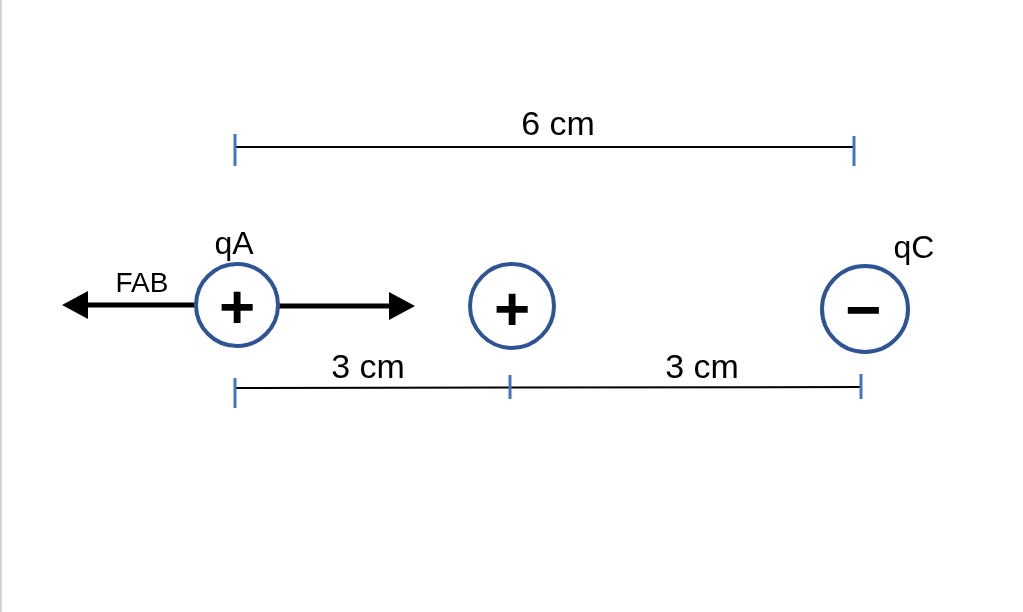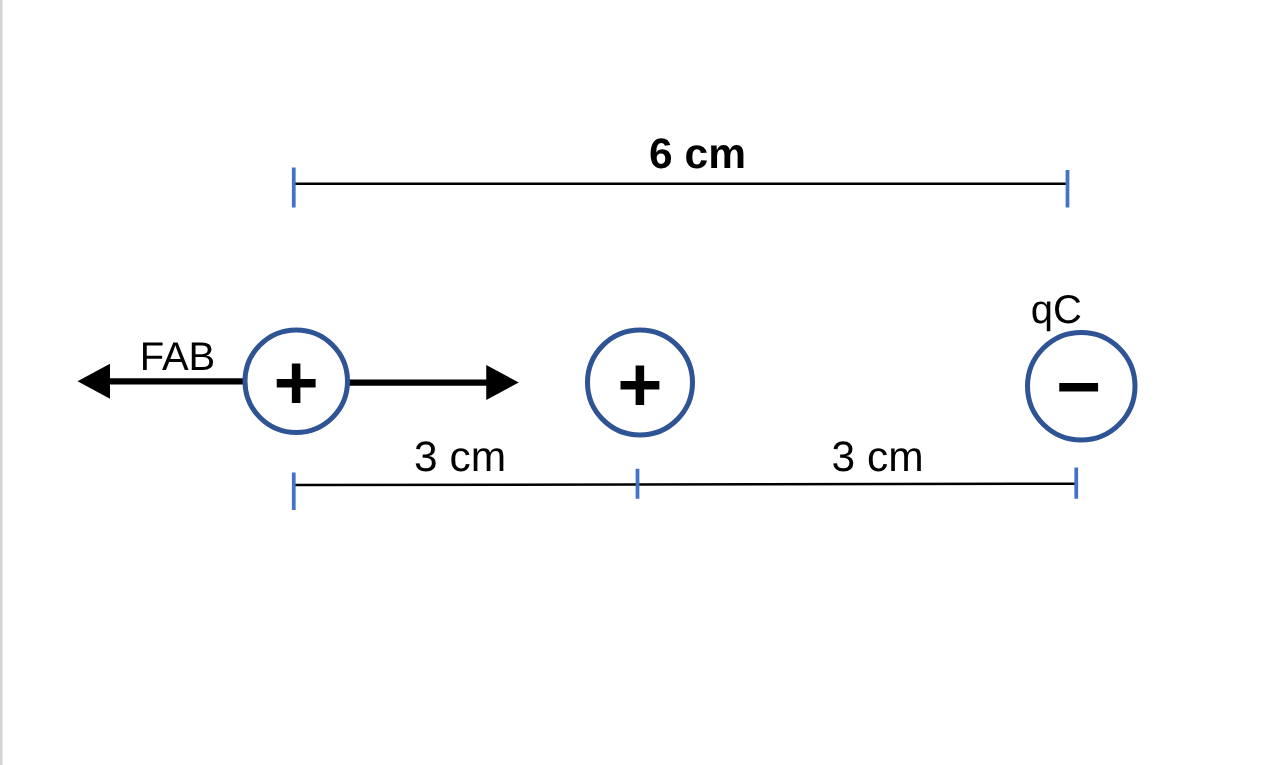--- a/index.html
+++ b/index.html
@@ -47,21 +47,21 @@
   }
   .lbl {
     position: absolute;
     color: var(--ink, #000000);
     line-height: 1;
     white-space: nowrap;
     text-align: center;
   }
   .dim-label { font-size: 34px; width: 140px; }
   .charge-label { font-size: 32px; width: 90px; }
-  .force-label { font-size: 32px; width: 110px; text-align: center; }
+  .force-label { font-size: 28px; width: 110px; text-align: center; }
   .charge-sign {
     position: absolute;
     width: 80px;
     height: 80px;
     display: flex;
     align-items: center;
     justify-content: center;
     font-size: 62px;
     font-weight: bold;
     color: var(--ink, #000000);
@@ -87,25 +87,26 @@
     <polygon class="force-head" points="60,305 86,291 86,319"></polygon>
 
     <line class="force-shaft" x1="277" y1="306" x2="389" y2="306"></line>
     <polygon class="force-head" points="413,306 387,292 387,320"></polygon>
 
     <circle class="charge-circle" cx="235" cy="305" r="41"></circle>
     <circle class="charge-circle" cx="510" cy="306" r="42"></circle>
     <circle class="charge-circle" cx="863" cy="309" r="43"></circle>
   </svg>
 
-  <div class="lbl dim-label" style="left:486px; top:106px;font-weight:bold;">6 cm</div>
+  <div class="lbl dim-label" style="left:486px; top:106px;">6 cm</div>
   <div class="lbl dim-label" style="left:296px; top:349px;">3 cm</div>
   <div class="lbl dim-label" style="left:630px; top:349px;">3 cm</div>
 
-  <div class="lbl charge-label" style="left:798px; top:231px;">qC</div>
+  <div class="lbl charge-label" style="left:187px; top:227px;">qA</div>
+  <div class="lbl charge-label" style="left:867px; top:231px;">qC</div>
 
   <div class="charge-sign" style="left:195px; top:266px;">+</div>
   <div class="charge-sign" style="left:470px; top:268px;">+</div>
   <div class="charge-sign" style="left:821px; top:269px;">−</div>
 
   <div class="lbl force-label" style="left:85px; top:269px;">FAB</div>
 
 </div>
 
 </body></html>

